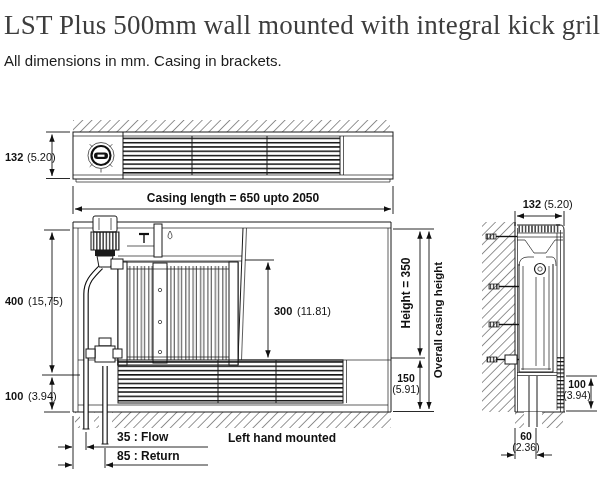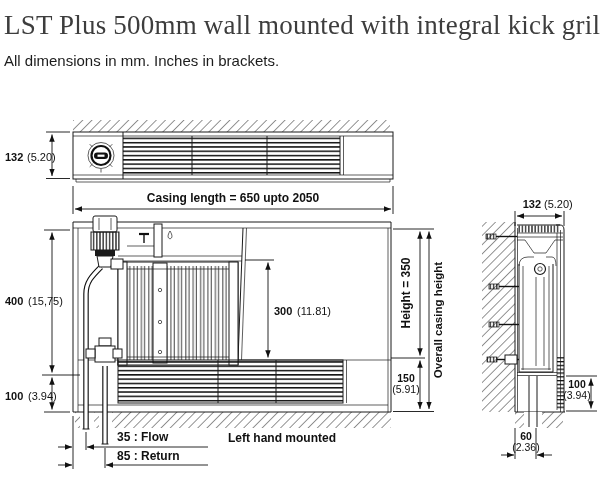--- a/index.html
+++ b/index.html
@@ -19,21 +19,21 @@
   .st{stroke:#1a1a1a;stroke-width:1;fill:none;}
   .stf{stroke:#1a1a1a;stroke-width:1;fill:#fff;}
   .thin{stroke:#1a1a1a;stroke-width:.7;fill:none;}
   .dim{stroke:#111;stroke-width:.9;fill:none;}
 </style>
 </head>
 <body>
 
 <div id="stage">
   <div class="title">LST Plus 500mm wall mounted with integral kick grille</div>
-  <div class="subtitle">All dimensions in mm. Inches in brackets.</div>
+  <div class="subtitle">All dimensions in mm. Casing in brackets.</div>
 
   <svg width="600" height="479" viewBox="0 0 600 479">
     <defs>
       <marker id="arr" viewBox="0 0 10 10" refX="9" refY="5" markerWidth="9" markerHeight="9" orient="auto-start-reverse">
         <path d="M0,1.6 L9,5 L0,8.4 z" fill="#111"></path>
       </marker>
       <pattern id="hatch" patternUnits="userSpaceOnUse" width="6.5" height="6.5" patternTransform="rotate(45)">
         <line x1="0" y1="0" x2="0" y2="6.5" stroke="#3a3a3a" stroke-width="1.1"></line>
       </pattern>
       <pattern id="hl" patternUnits="userSpaceOnUse" width="4" height="4.3">

